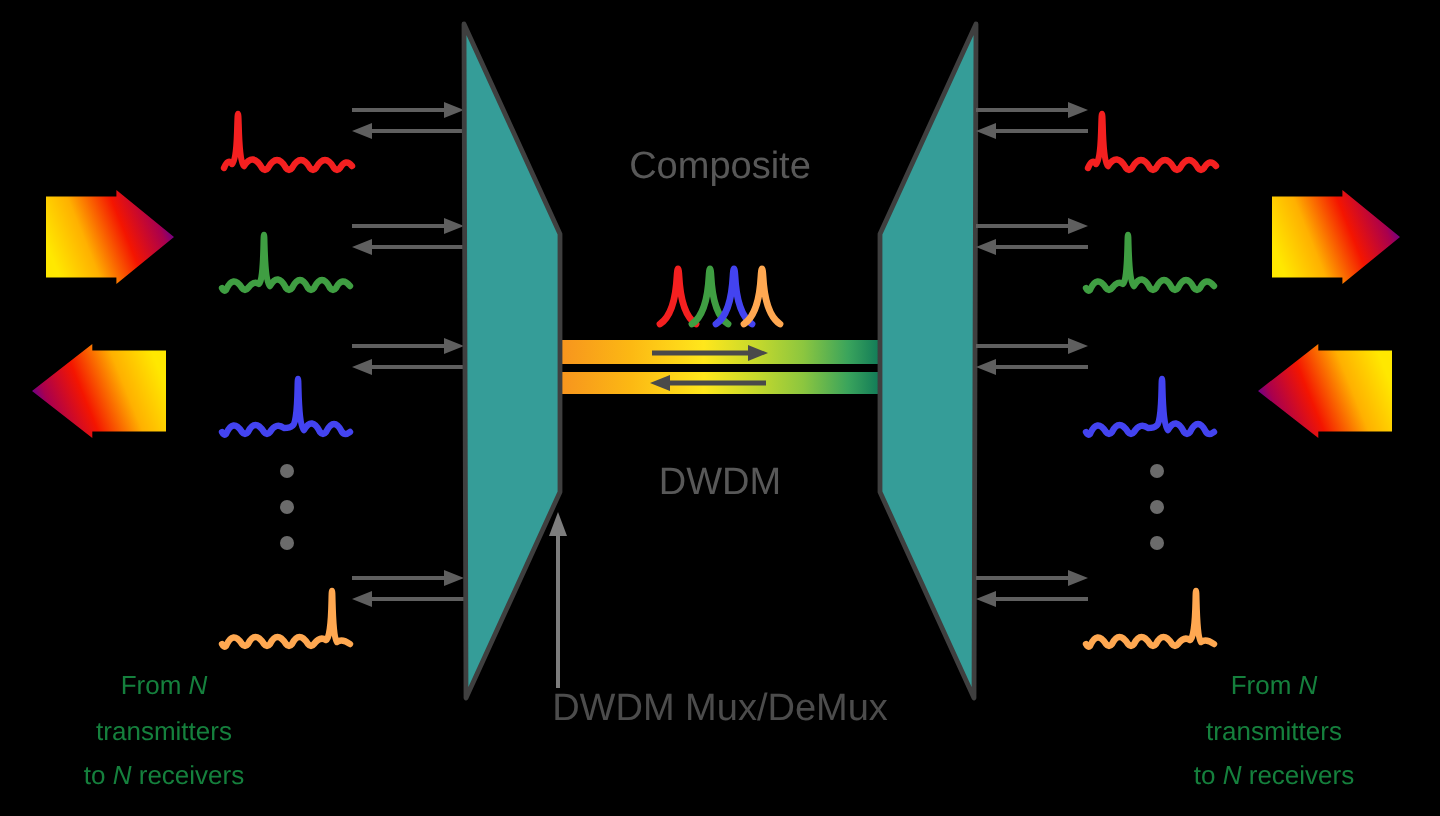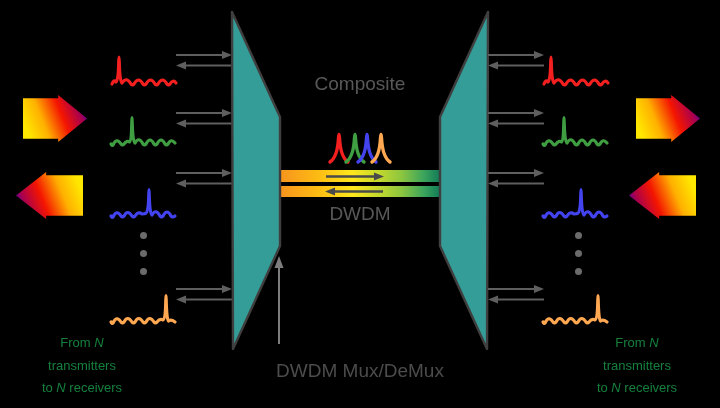--- a/index.html
+++ b/index.html
@@ -26,21 +26,21 @@
   .ga{stroke:#5f5f5f;stroke-width:2;}
   .gah{fill:#5f5f5f;}
 
   
   .fiber-bar{background:linear-gradient(90deg,#f7941e 0%,#fcb813 22%,#ffe71c 45%,#c3d82d 62%,#8cc63f 76%,#3aa45c 90%,#117a58 100%);}
   .fa{stroke:#4a4a4a;stroke-width:2.4;}
   .fah{fill:#4a4a4a;}
 
   
   .center-label{width:160px;text-align:center;color:#585858;font-size:19px;line-height:27px;}
-  .mux-label{width:220px;text-align:center;color:#4c4c4c;font-size:19px;margin-top:16px;}
+  .mux-label{width:220px;text-align:center;color:#4c4c4c;font-size:19px;}
   .caption{width:148px;text-align:center;color:#15803d;font-size:13px;line-height:22.5px;}
   .caption i{font-style:italic;}
 
   
   .dot{width:7px;height:7px;border-radius:50%;background:#6b6b6b;}
 
   
   .pa{stroke:#7d7d7d;stroke-width:2;}
   .pah{fill:#7d7d7d;}
 </style>
@@ -121,21 +121,21 @@
   <svg class="abs" style="left:228px;top:8px;" width="56" height="346">
     <polygon class="trap" points="4,4 52,109 52,238 5,341"></polygon>
   </svg>
   <svg class="abs" style="left:436px;top:8px;" width="56" height="346">
     <polygon class="trap" points="52,4 4,109 4,238 51,341"></polygon>
   </svg>
 
   <div class="abs center-label" style="left:280px;top:36px;margin-top:34px;">
     <div>Composite</div>
   </div>
-  <div class="abs center-label" style="left:280px;top:200px;">
+  <div class="abs center-label" style="left:280px;top:228px;">
     <div>DWDM</div>
   </div>
 
   <svg class="abs" style="left:271px;top:256px;" width="16" height="88">
     <line class="pa" x1="8" y1="88" x2="8" y2="10"></line>
       <polygon class="pah" points="8,0 3.5,12 12.5,12"></polygon>
   </svg>
   <div class="abs mux-label" style="left:250px;top:344px;">DWDM Mux/DeMux</div>
 
   <svg class="abs" style="left:488px;top:51px;" width="56" height="18">

